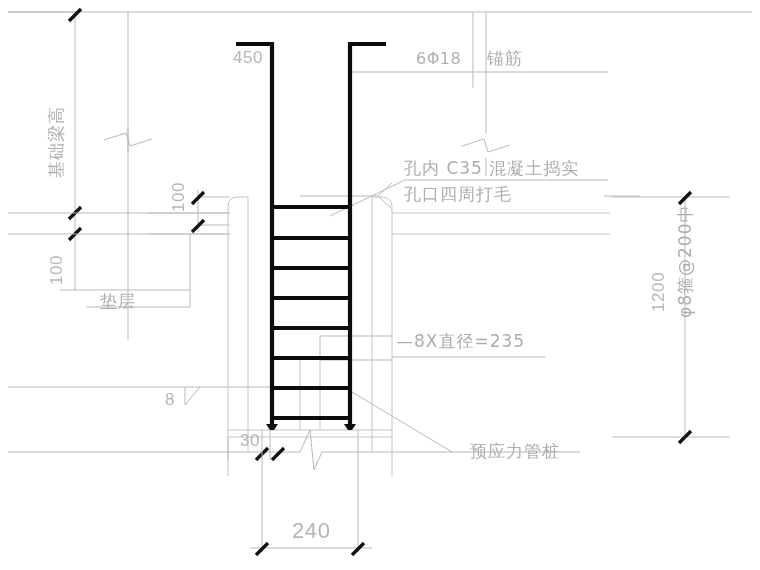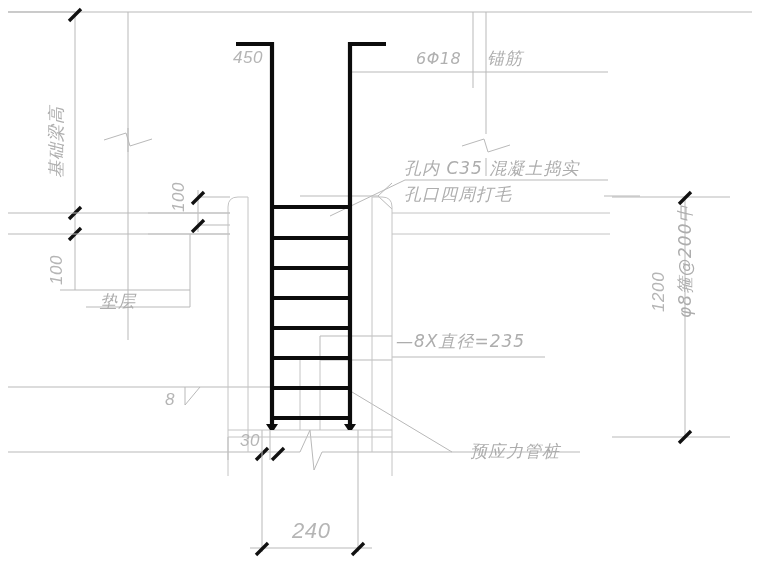--- a/index.html
+++ b/index.html
@@ -9,21 +9,20 @@
   }
   body {
     font-family: "Liberation Sans", "DejaVu Sans", sans-serif;
   }
   #canvas-root {
     position: relative;
     width: 760px;
     height: 570px;
     background: #ffffff;
     overflow: hidden;
-    font-style: italic;
   }
   svg#drawing {
     position: absolute;
     left: 0;
     top: 0;
     width: 760px;
     height: 570px;
     display: block;
   }
   .thin { stroke: #b9b9b9; stroke-width: 1; fill: none; }

